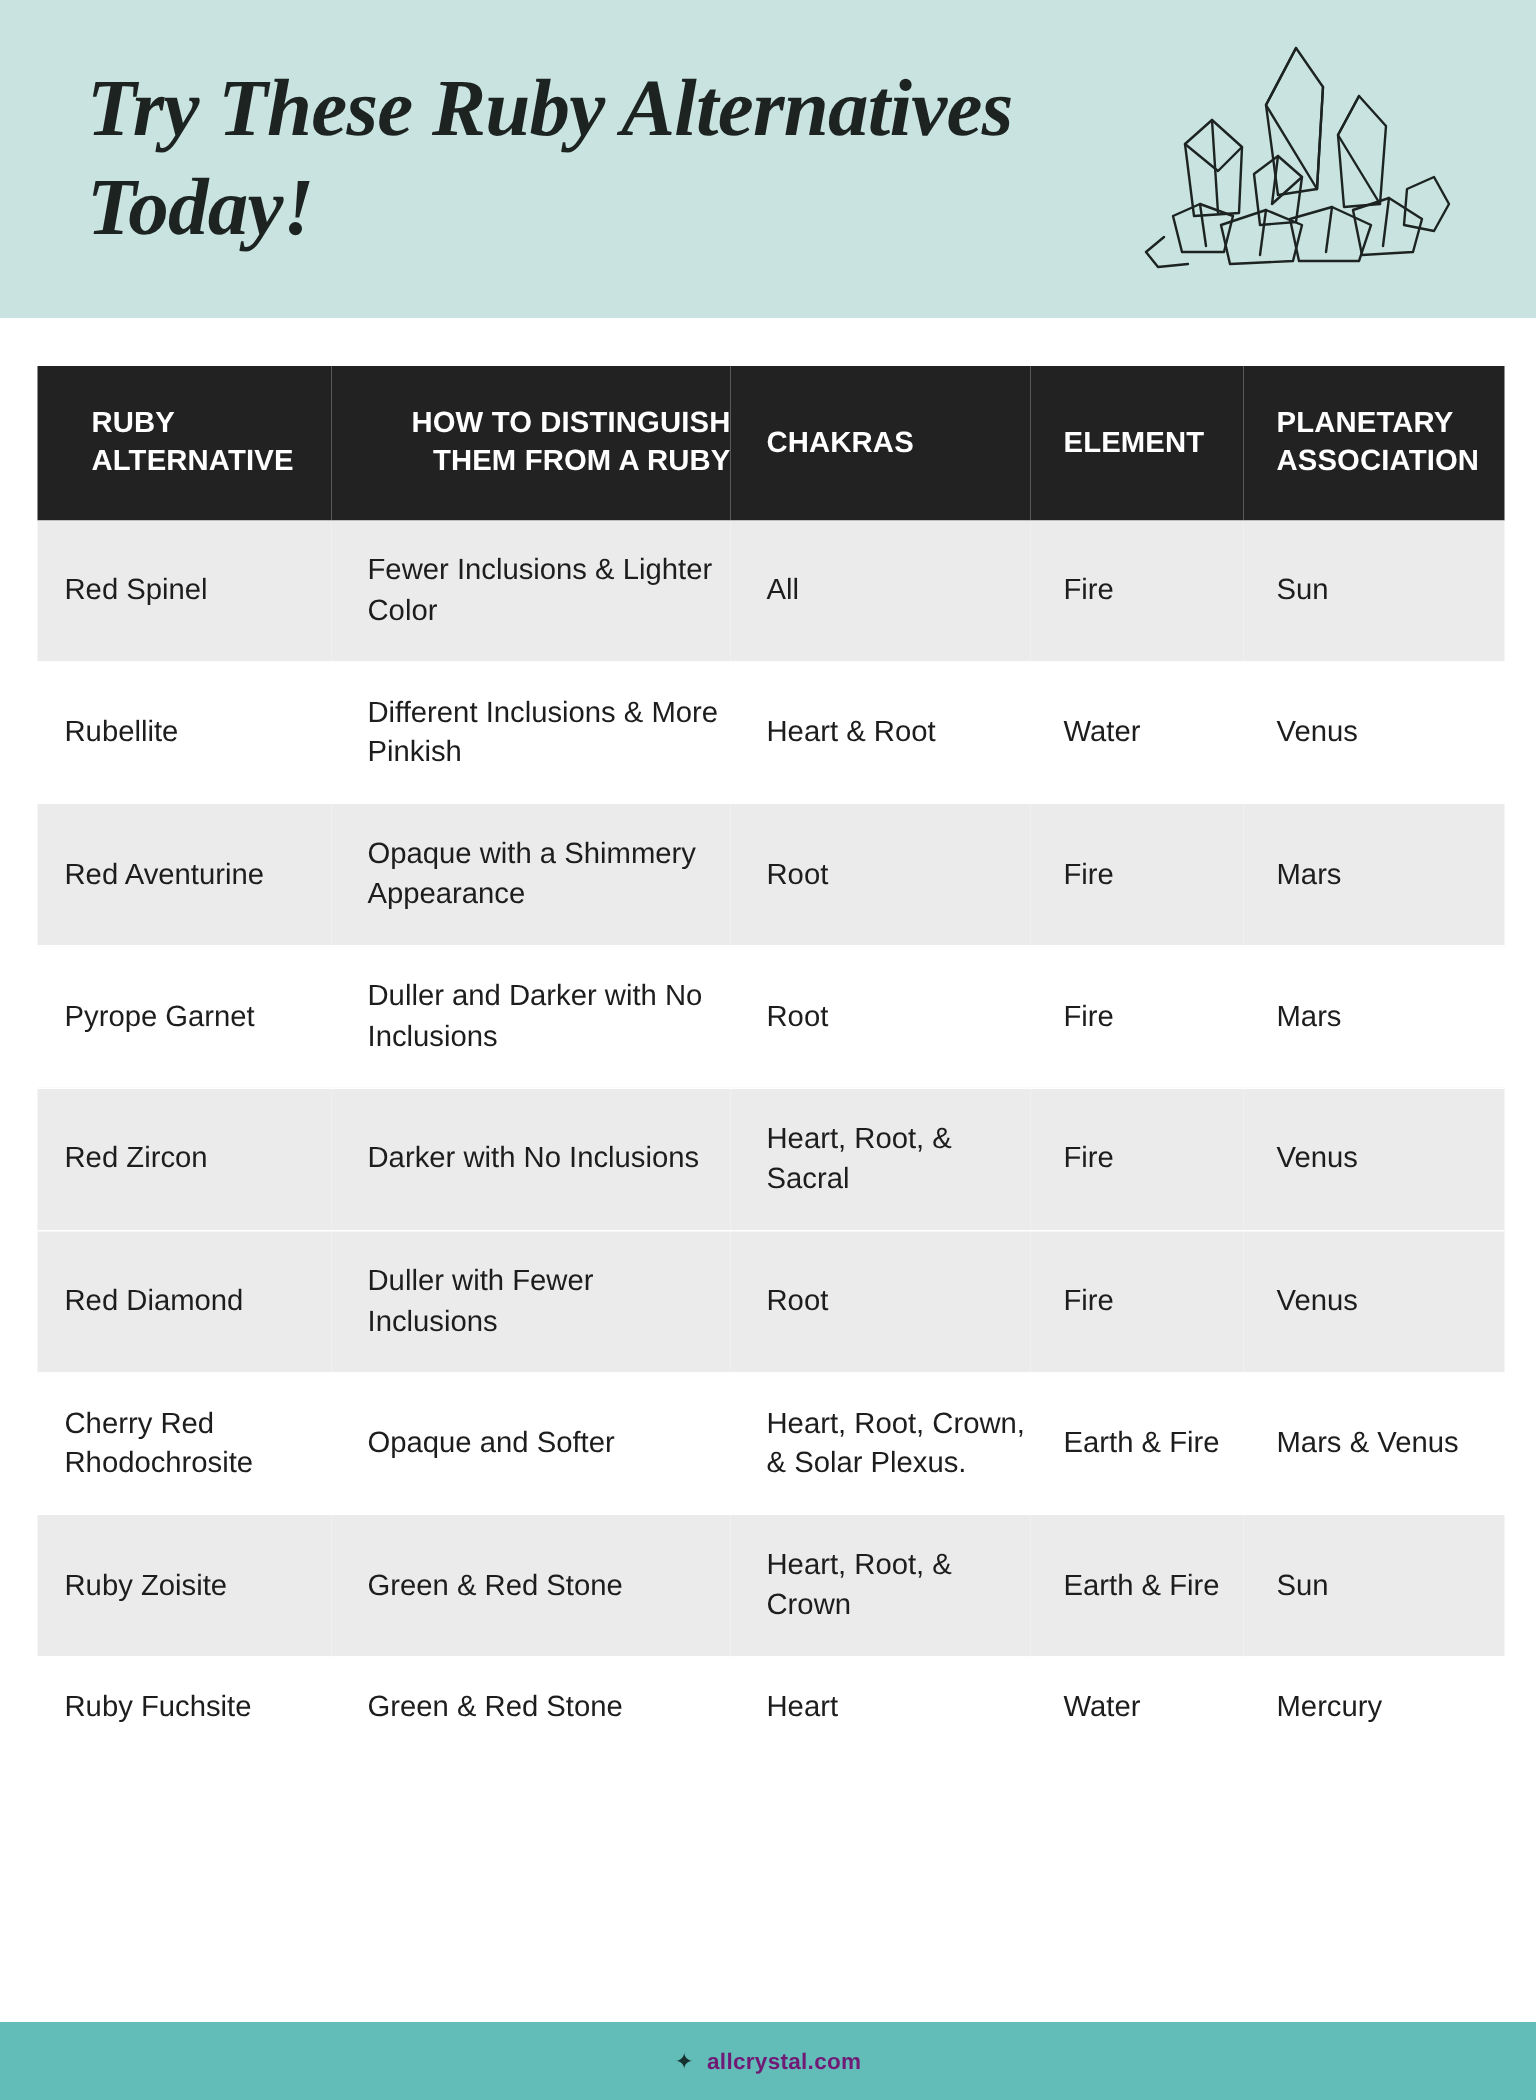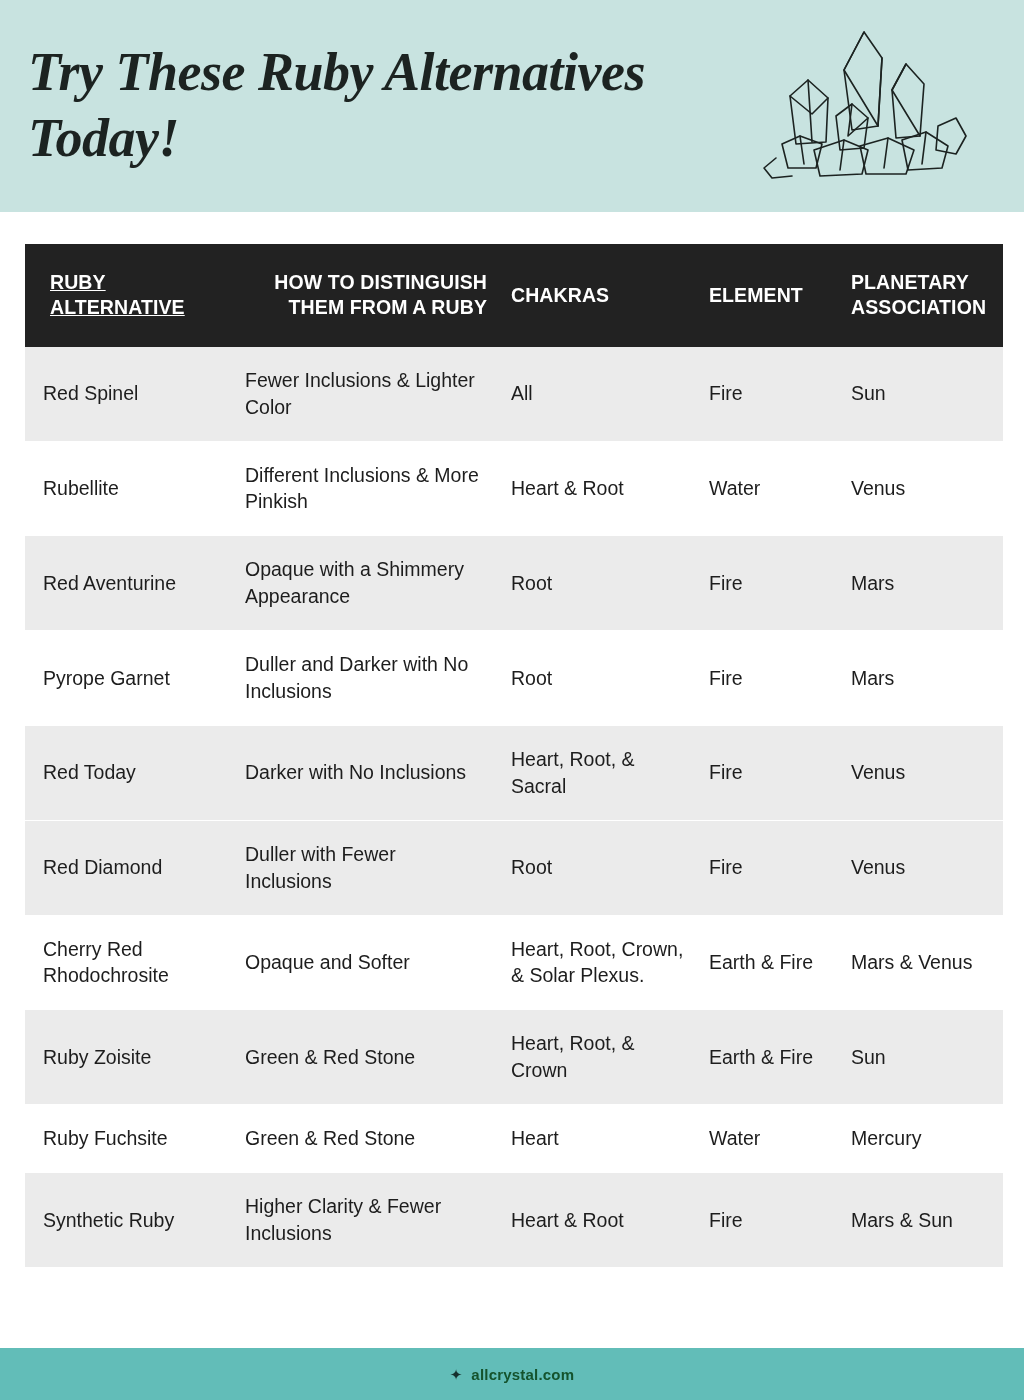--- a/index.html
+++ b/index.html
@@ -26,21 +26,21 @@
     display: flex;
     align-items: center;
   }
   .header-title {
     font-family: "Liberation Serif", serif;
     font-style: italic;
     font-weight: bold;
     font-size: 54px;
     line-height: 1.22;
     color: #1c2321;
-    margin-left: 28px;
+    margin-left: 58px;
     letter-spacing: -0.5px;
     max-width: 640px;
   }
   .crystal-art {
     position: absolute;
     right: 48px;
     top: 18px;
     width: 220px;
     height: 180px;
   }
@@ -59,21 +59,21 @@
     background: #222222;
     color: #ffffff;
     font-size: 19.5px;
     font-weight: bold;
     text-align: left;
     line-height: 1.3;
     padding: 26px 0 26px 0;
     vertical-align: middle;
     letter-spacing: 0.1px;
   }
-  thead th:nth-child(1) { padding-left: 25px; width: 196px; text-decoration: underline; }
+  thead th:nth-child(1) { padding-left: 36px; width: 196px; }
   thead th:nth-child(2) { padding-left: 24px; width: 266px; text-align: right; }
   thead th:nth-child(3) { padding-left: 24px; width: 200px; }
   thead th:nth-child(4) { padding-left: 22px; width: 142px; }
   thead th:nth-child(5) { padding-left: 22px; width: 174px; }
 
   tbody td {
     font-size: 19.5px;
     color: #1d1d1d;
     line-height: 1.38;
     vertical-align: middle;
@@ -99,21 +99,21 @@
     height: 52px;
     background: #62bdb8;
     display: flex;
     align-items: center;
     justify-content: center;
     gap: 9px;
   }
   .footer-text {
     font-size: 15px;
     font-weight: bold;
-    color: #14532d;
+    color: #701a75;
     letter-spacing: 0.2px;
   }
   .footer-spark { font-size: 15px; color: #15302e; line-height: 1; }
 </style>
 </head>
 <body>
 
 <div class="page">
 
   <div class="header">
@@ -178,21 +178,21 @@
           <td>Mars</td>
         </tr>
         <tr class="plain">
           <td>Pyrope Garnet</td>
           <td>Duller and Darker with No Inclusions</td>
           <td>Root</td>
           <td>Fire</td>
           <td>Mars</td>
         </tr>
         <tr class="alt">
-          <td>Red Today</td>
+          <td>Red Zircon</td>
           <td>Darker with No Inclusions</td>
           <td>Heart, Root, &amp; Sacral</td>
           <td>Fire</td>
           <td>Venus</td>
         </tr>
         <tr class="alt">
           <td>Red Diamond</td>
           <td>Duller with Fewer Inclusions</td>
           <td>Root</td>
           <td>Fire</td>
@@ -212,27 +212,20 @@
           <td>Earth &amp; Fire</td>
           <td>Sun</td>
         </tr>
         <tr class="plain">
           <td>Ruby Fuchsite</td>
           <td>Green &amp; Red Stone</td>
           <td>Heart</td>
           <td>Water</td>
           <td>Mercury</td>
         </tr>
-        <tr class="alt">
-          <td>Synthetic Ruby</td>
-          <td>Higher Clarity &amp; Fewer Inclusions</td>
-          <td>Heart &amp; Root</td>
-          <td>Fire</td>
-          <td>Mars &amp; Sun</td>
-        </tr>
       </tbody>
     </table>
   </div>
 
   <div class="footer">
     <span class="footer-spark">✦</span>
     <span class="footer-text">allcrystal.com</span>
   </div>
 
 </div>

